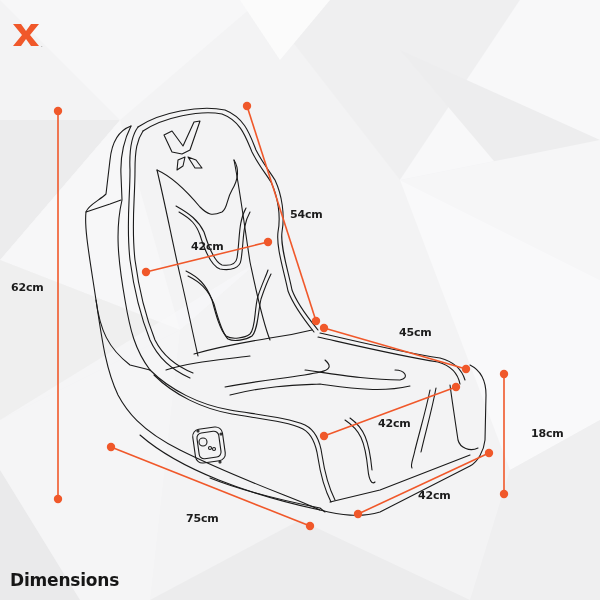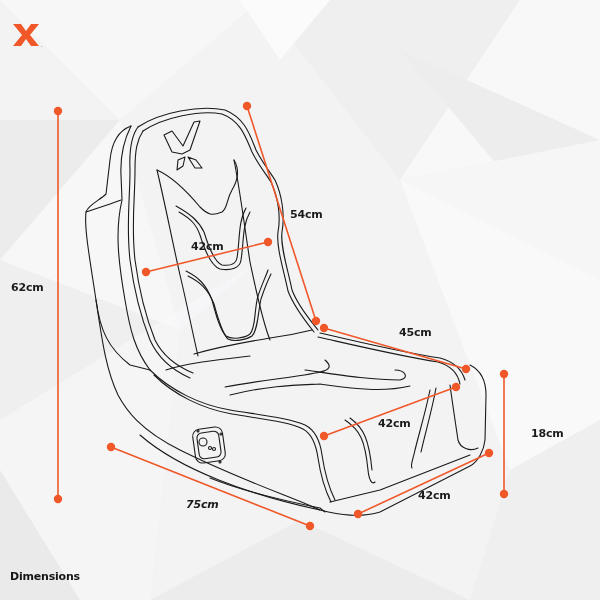--- a/index.html
+++ b/index.html
@@ -4,21 +4,21 @@
   <style>
     html, body { margin: 0; padding: 0; }
     body { width: 600px; height: 600px; overflow: hidden; position: relative; background: #f4f4f5; font-family: "Liberation Sans", sans-serif; }
     .bg { position: absolute; left: 0; top: 0; width: 600px; height: 600px; }
     .logo { position: absolute; left: 12px; top: 18px; height: 34px; display: flex; align-items: center; }
     .logo-x { width: 28px; height: 28px; margin-right: 1px; }
     .logo-text { font-family: "Liberation Sans", sans-serif; font-size: 29px; color: #231f20; letter-spacing: -0.5px; line-height: 1; }
     .logo-tm { font-size: 6px; color: #231f20; align-self: flex-end; margin-bottom: 4px; }
     .diagram { position: absolute; left: 0; top: 0; width: 600px; height: 600px; }
     .dim-label { position: absolute; font-family: "DejaVu Sans", sans-serif; font-weight: bold; font-size: 11px; color: #1c1c1c; white-space: nowrap; letter-spacing: -0.2px; text-align: right; }
-    .title { position: absolute; left: 10px; top: 570px; font-family: "DejaVu Sans", sans-serif; font-weight: bold; font-size: 11px; color: #161616; letter-spacing: -0.2px; }
+    .title { position: absolute; left: 10px; top: 570px; font-family: "DejaVu Sans", sans-serif; font-weight: bold; font-size: 17px; color: #161616; letter-spacing: -0.2px; }
   </style>
 </head>
 <body>
 
 <svg class="bg" viewBox="0 0 600 600" xmlns="http://www.w3.org/2000/svg">
   <rect x="0" y="0" width="600" height="600" fill="#f3f3f4"></rect>
   <polygon points="0,0 260,0 120,120" fill="#f7f7f8"></polygon>
   <polygon points="260,0 520,0 400,180" fill="#efeff0"></polygon>
   <polygon points="520,0 600,0 600,140 400,180" fill="#f8f8f9"></polygon>
   <polygon points="400,50 600,140 510,180" fill="#ededee"></polygon>
@@ -147,15 +147,15 @@
   </g>
 </svg>
 
 <span class="dim-label" style="left:11px; top:281px;">62cm</span>
 <span class="dim-label" style="left:290px; top:208px;">54cm</span>
 <span class="dim-label" style="left:191px; top:240px;">42cm</span>
 <span class="dim-label" style="left:399px; top:326px;">45cm</span>
 <span class="dim-label" style="left:378px; top:417px;">42cm</span>
 <span class="dim-label" style="left:531px; top:427px;">18cm</span>
 <span class="dim-label" style="left:418px; top:489px;">42cm</span>
-<span class="dim-label" style="left:186px; top:498px;font-style:italic;">75cm</span>
+<span class="dim-label" style="left:186px; top:512px;">75cm</span>
 
 <div class="title">Dimensions</div>
 
 </body></html>

